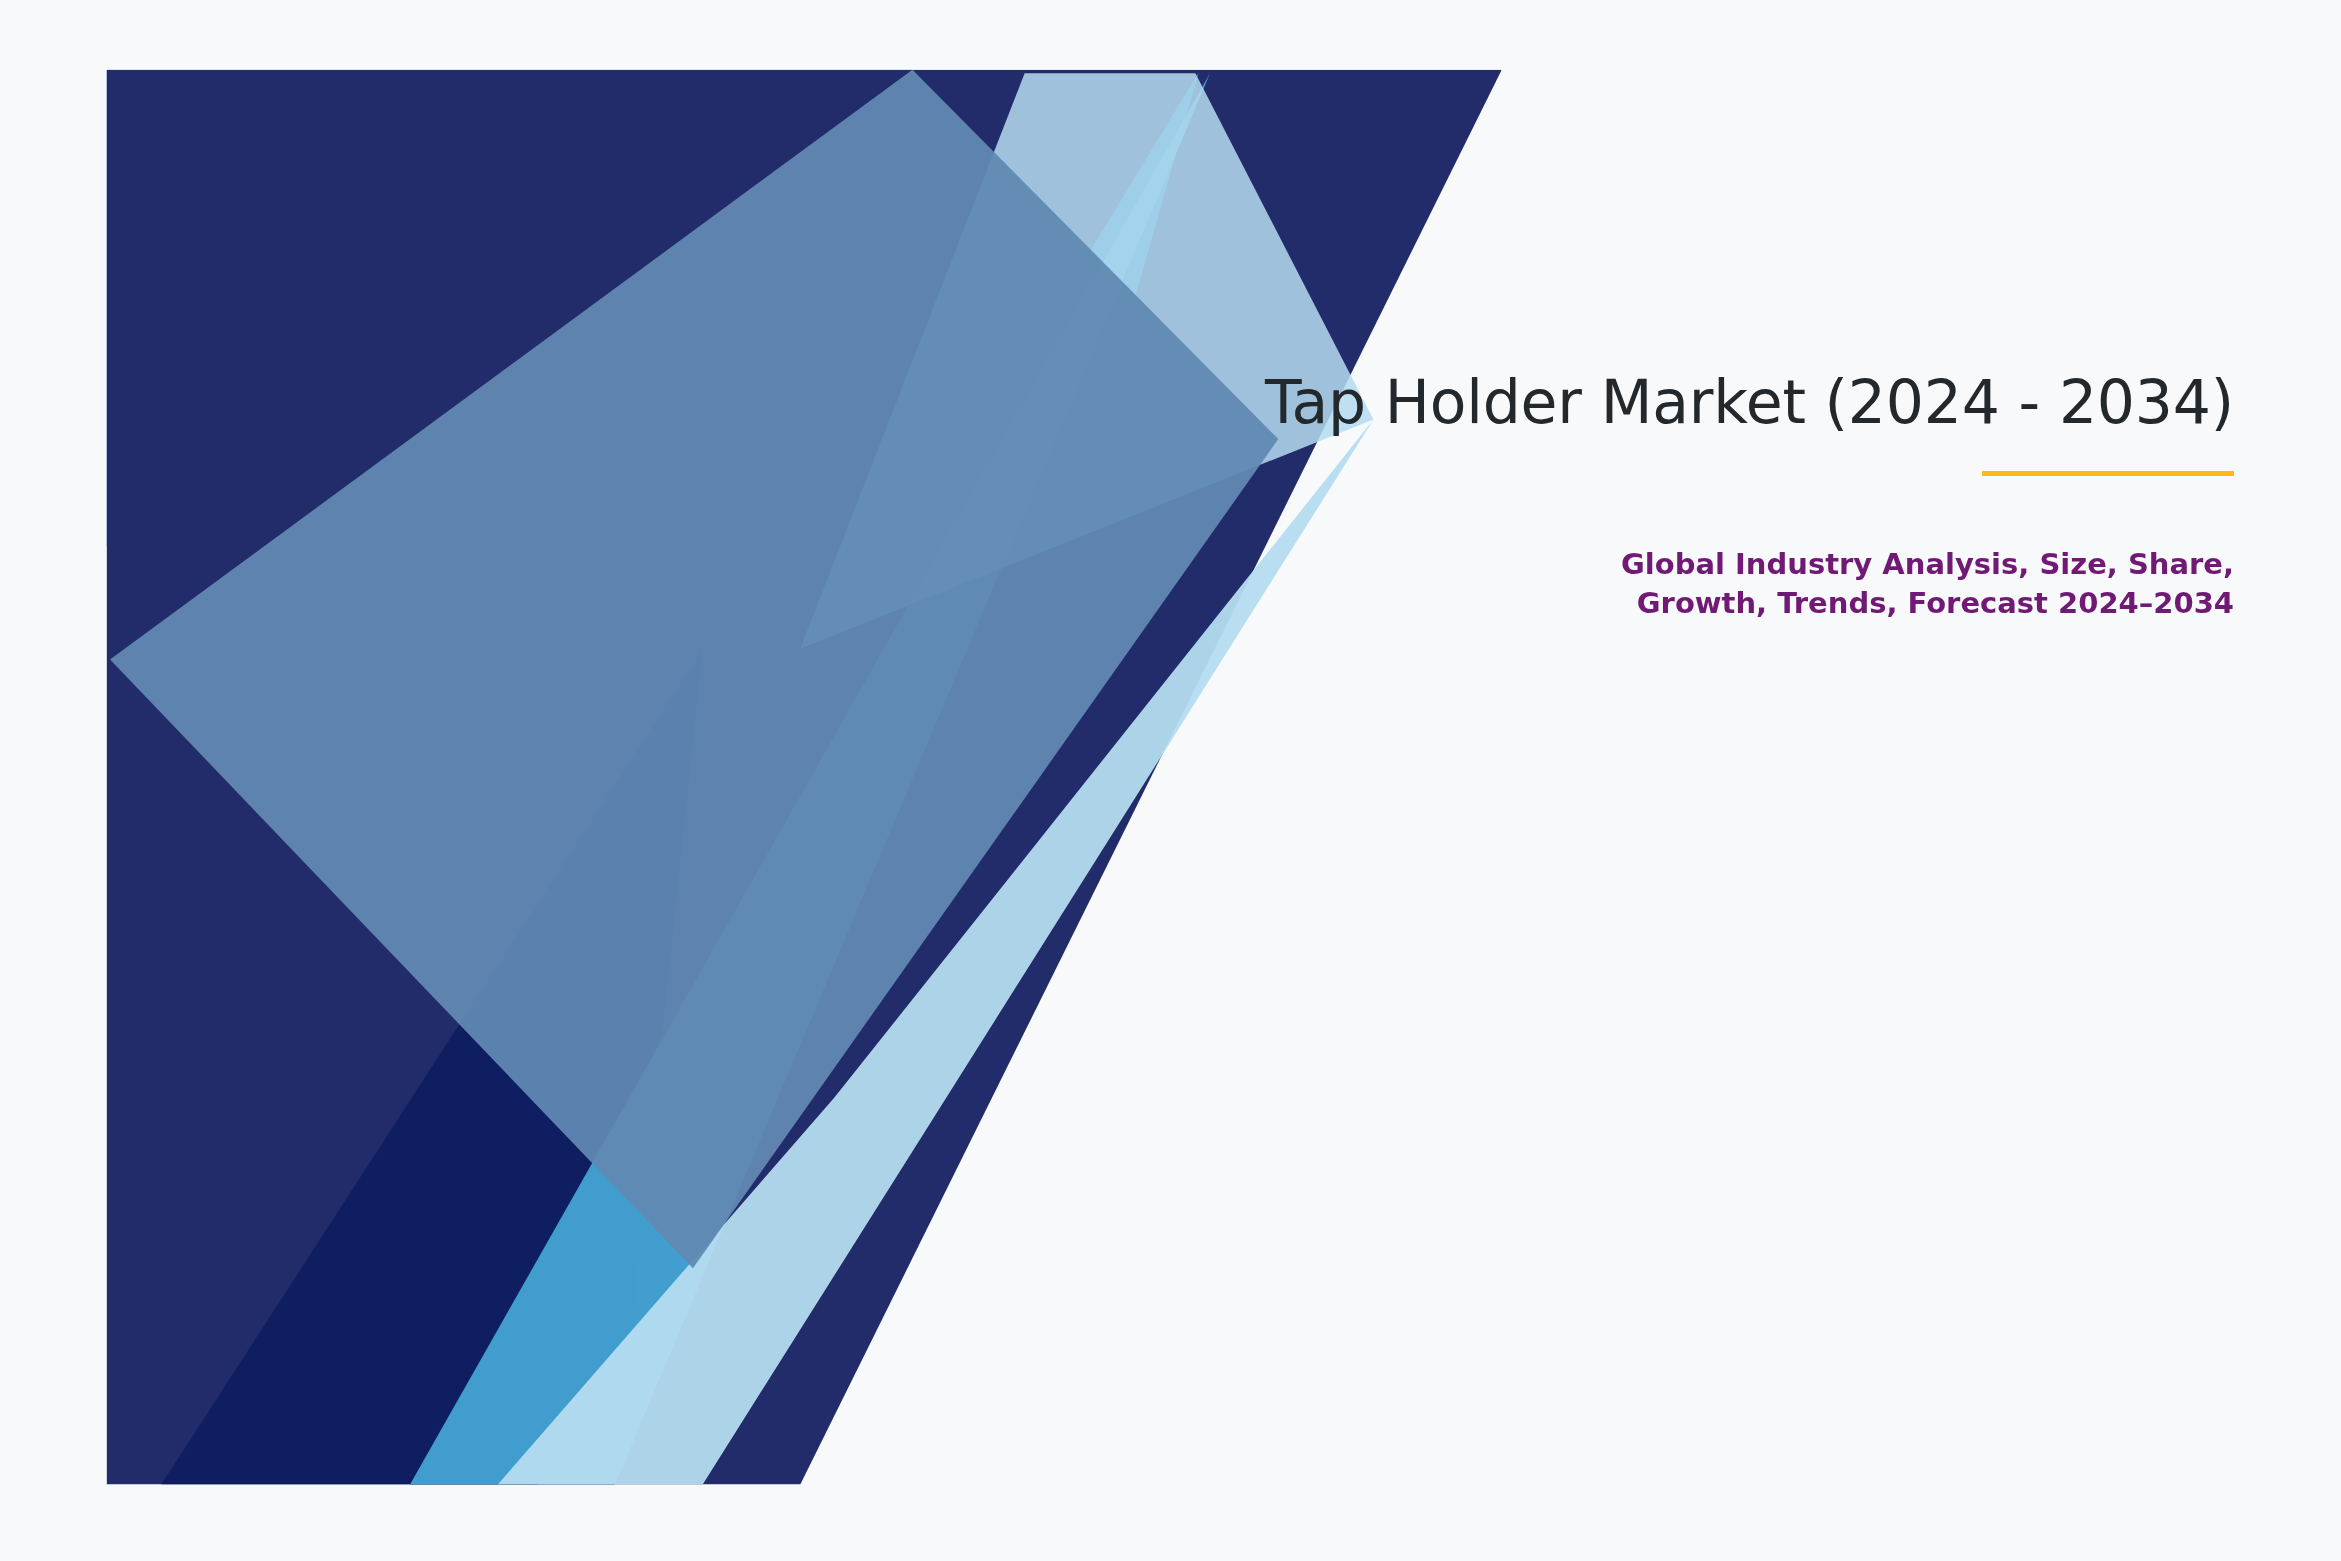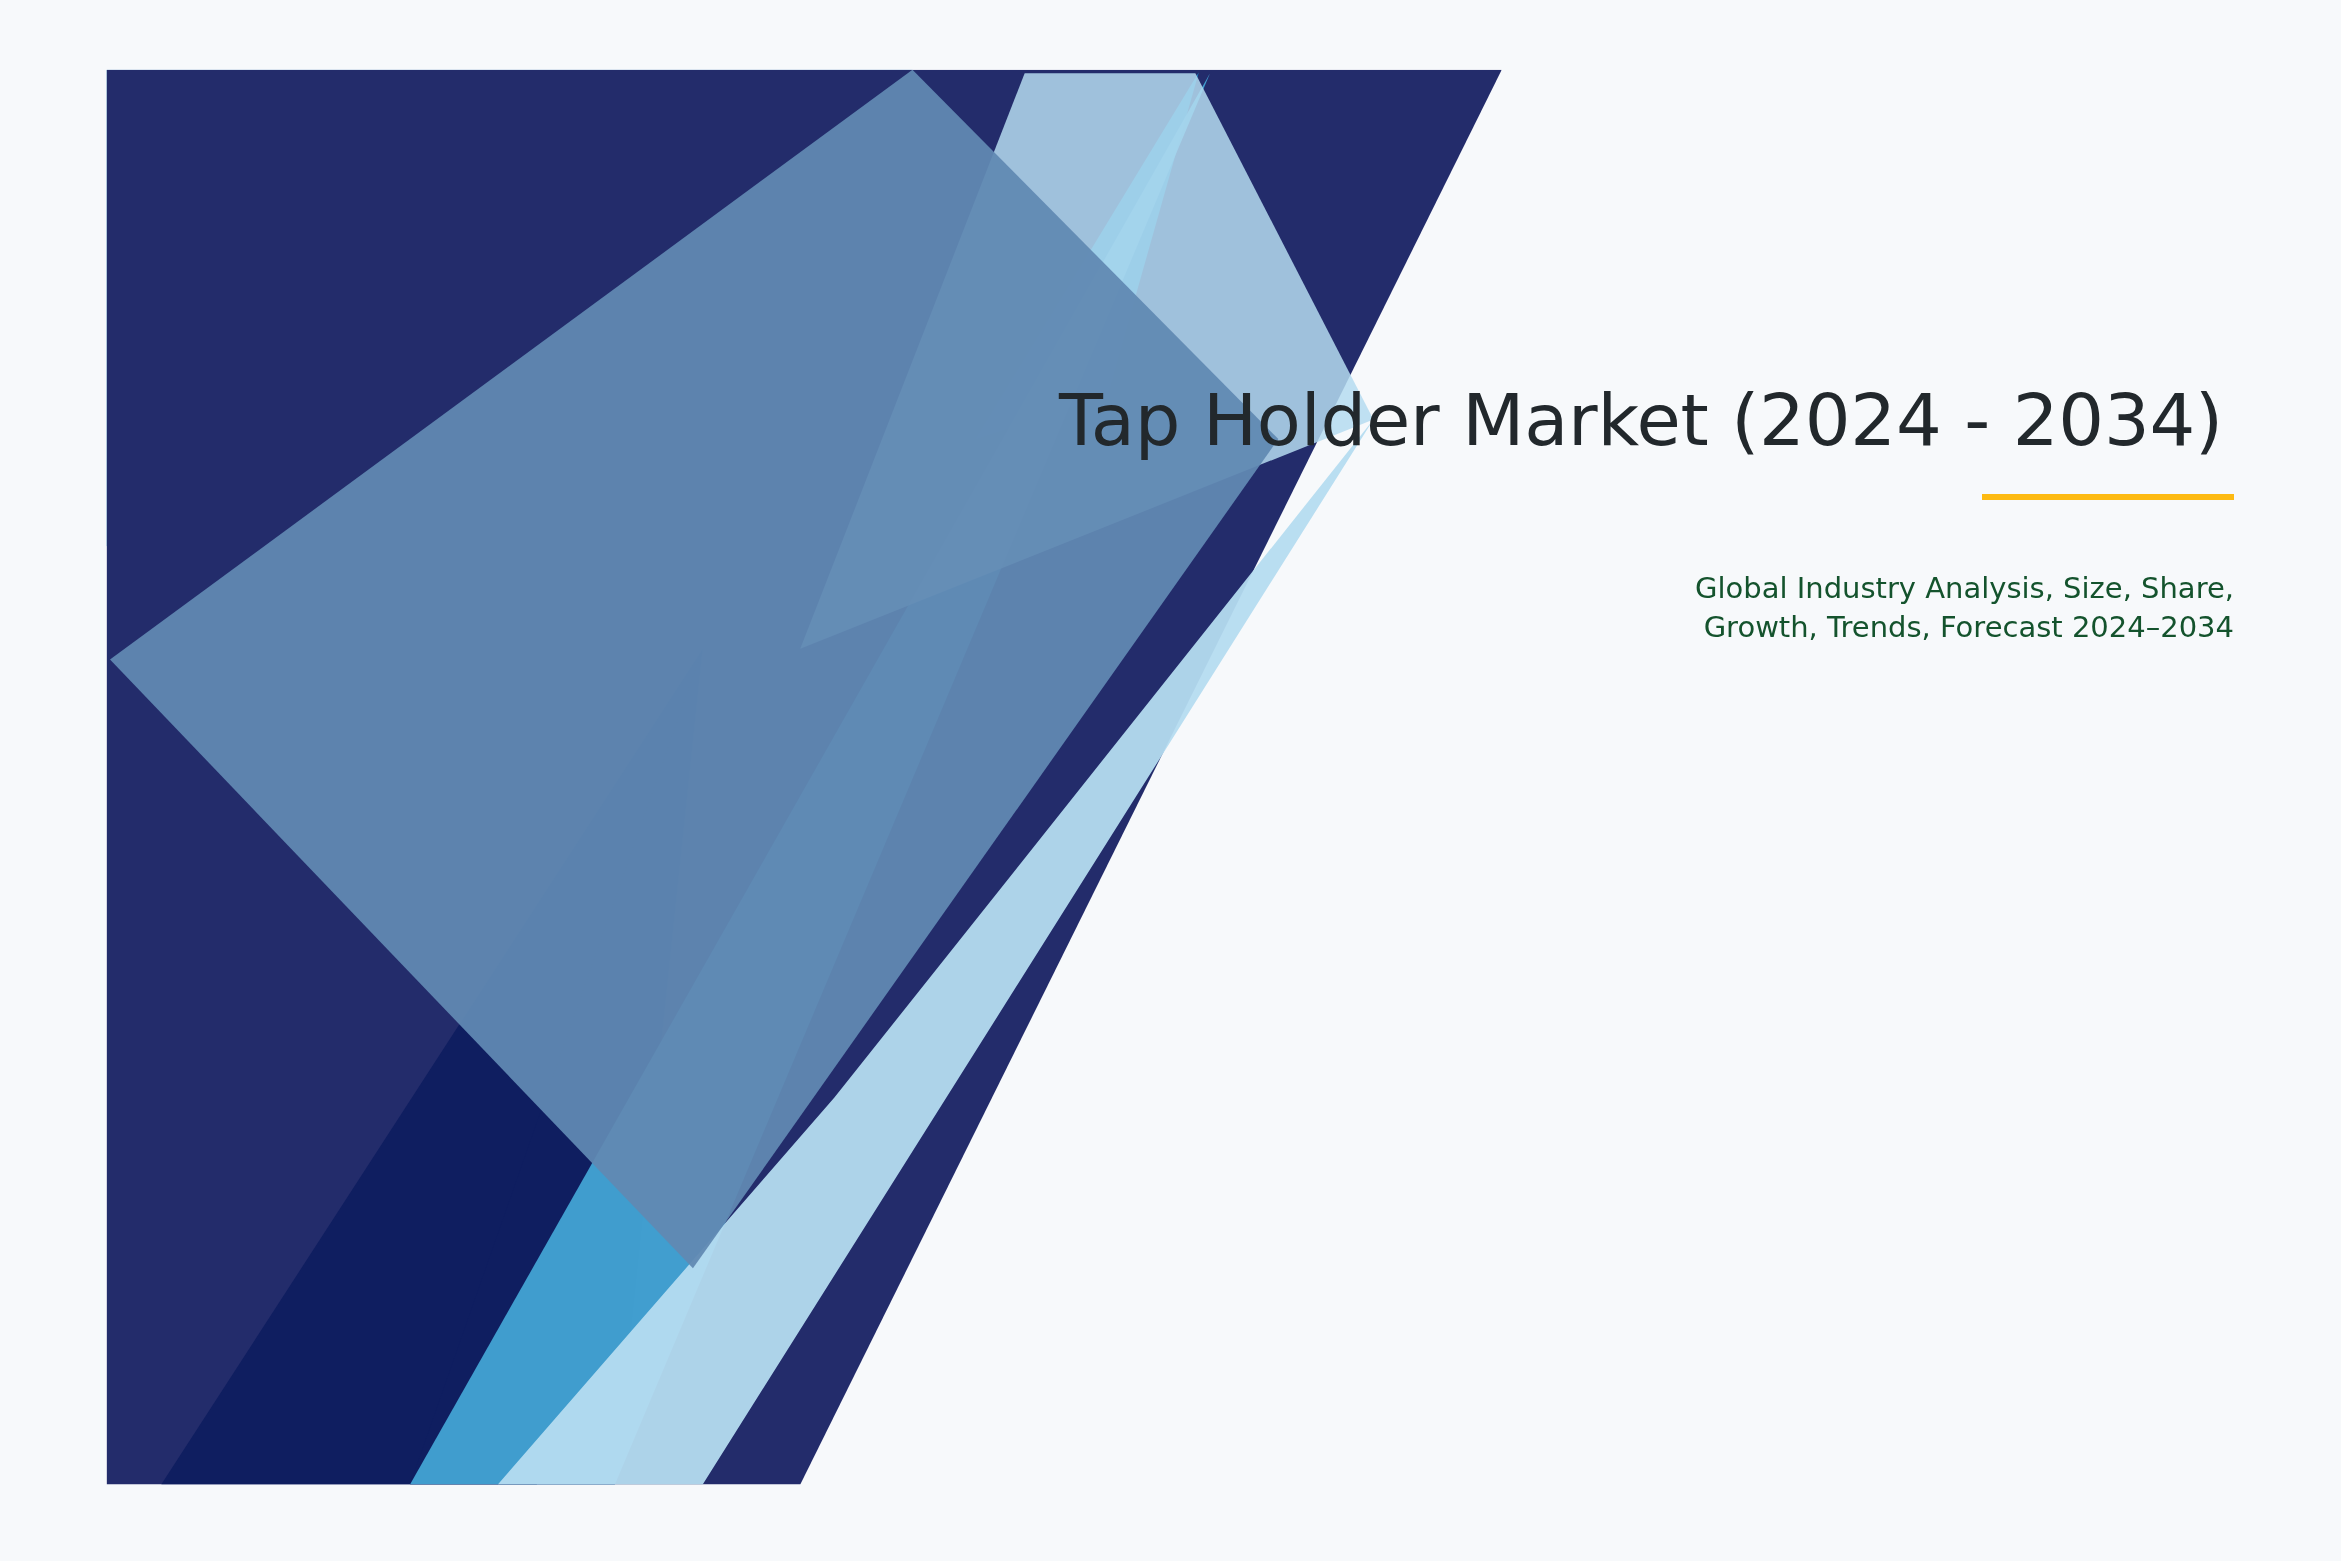--- a/index.html
+++ b/index.html
@@ -35,26 +35,26 @@
   
   #title-block {
     position: absolute;
     left: 829px;
     top: 371px;
     width: 1405px;
     text-align: right;
   }
 
   #slide-title {
-    font-size: 72px;
+    font-size: 60px;
     line-height: 1.06;
     font-weight: 400;
     color: #22282c;
     letter-spacing: -0.2px;
-    margin: 11px;
+    margin: 0;
     white-space: nowrap;
   }
 
   #title-rule-wrap {
     margin-top: 36px;
     display: flex;
     justify-content: flex-end;
   }
 
   #title-rule {
@@ -62,22 +62,22 @@
     height: 5.9px;
     background: #fdba12;
   }
 
   #slide-subtitle {
     margin: 69px 0 0 0;
     margin-left: auto;
     width: 615px;
     font-size: 29px;
     line-height: 1.34;
-    color: #14532d;
-    font-weight: 400;
+    color: #701a75;
+    font-weight: 700;
     text-align: right;
   }
 </style>
 </head>
 <body>
 
 <div id="slide">
 
   <svg id="artwork" viewBox="0 0 4800 3200" width="2342" height="1561" xmlns="http://www.w3.org/2000/svg">
     <defs>

